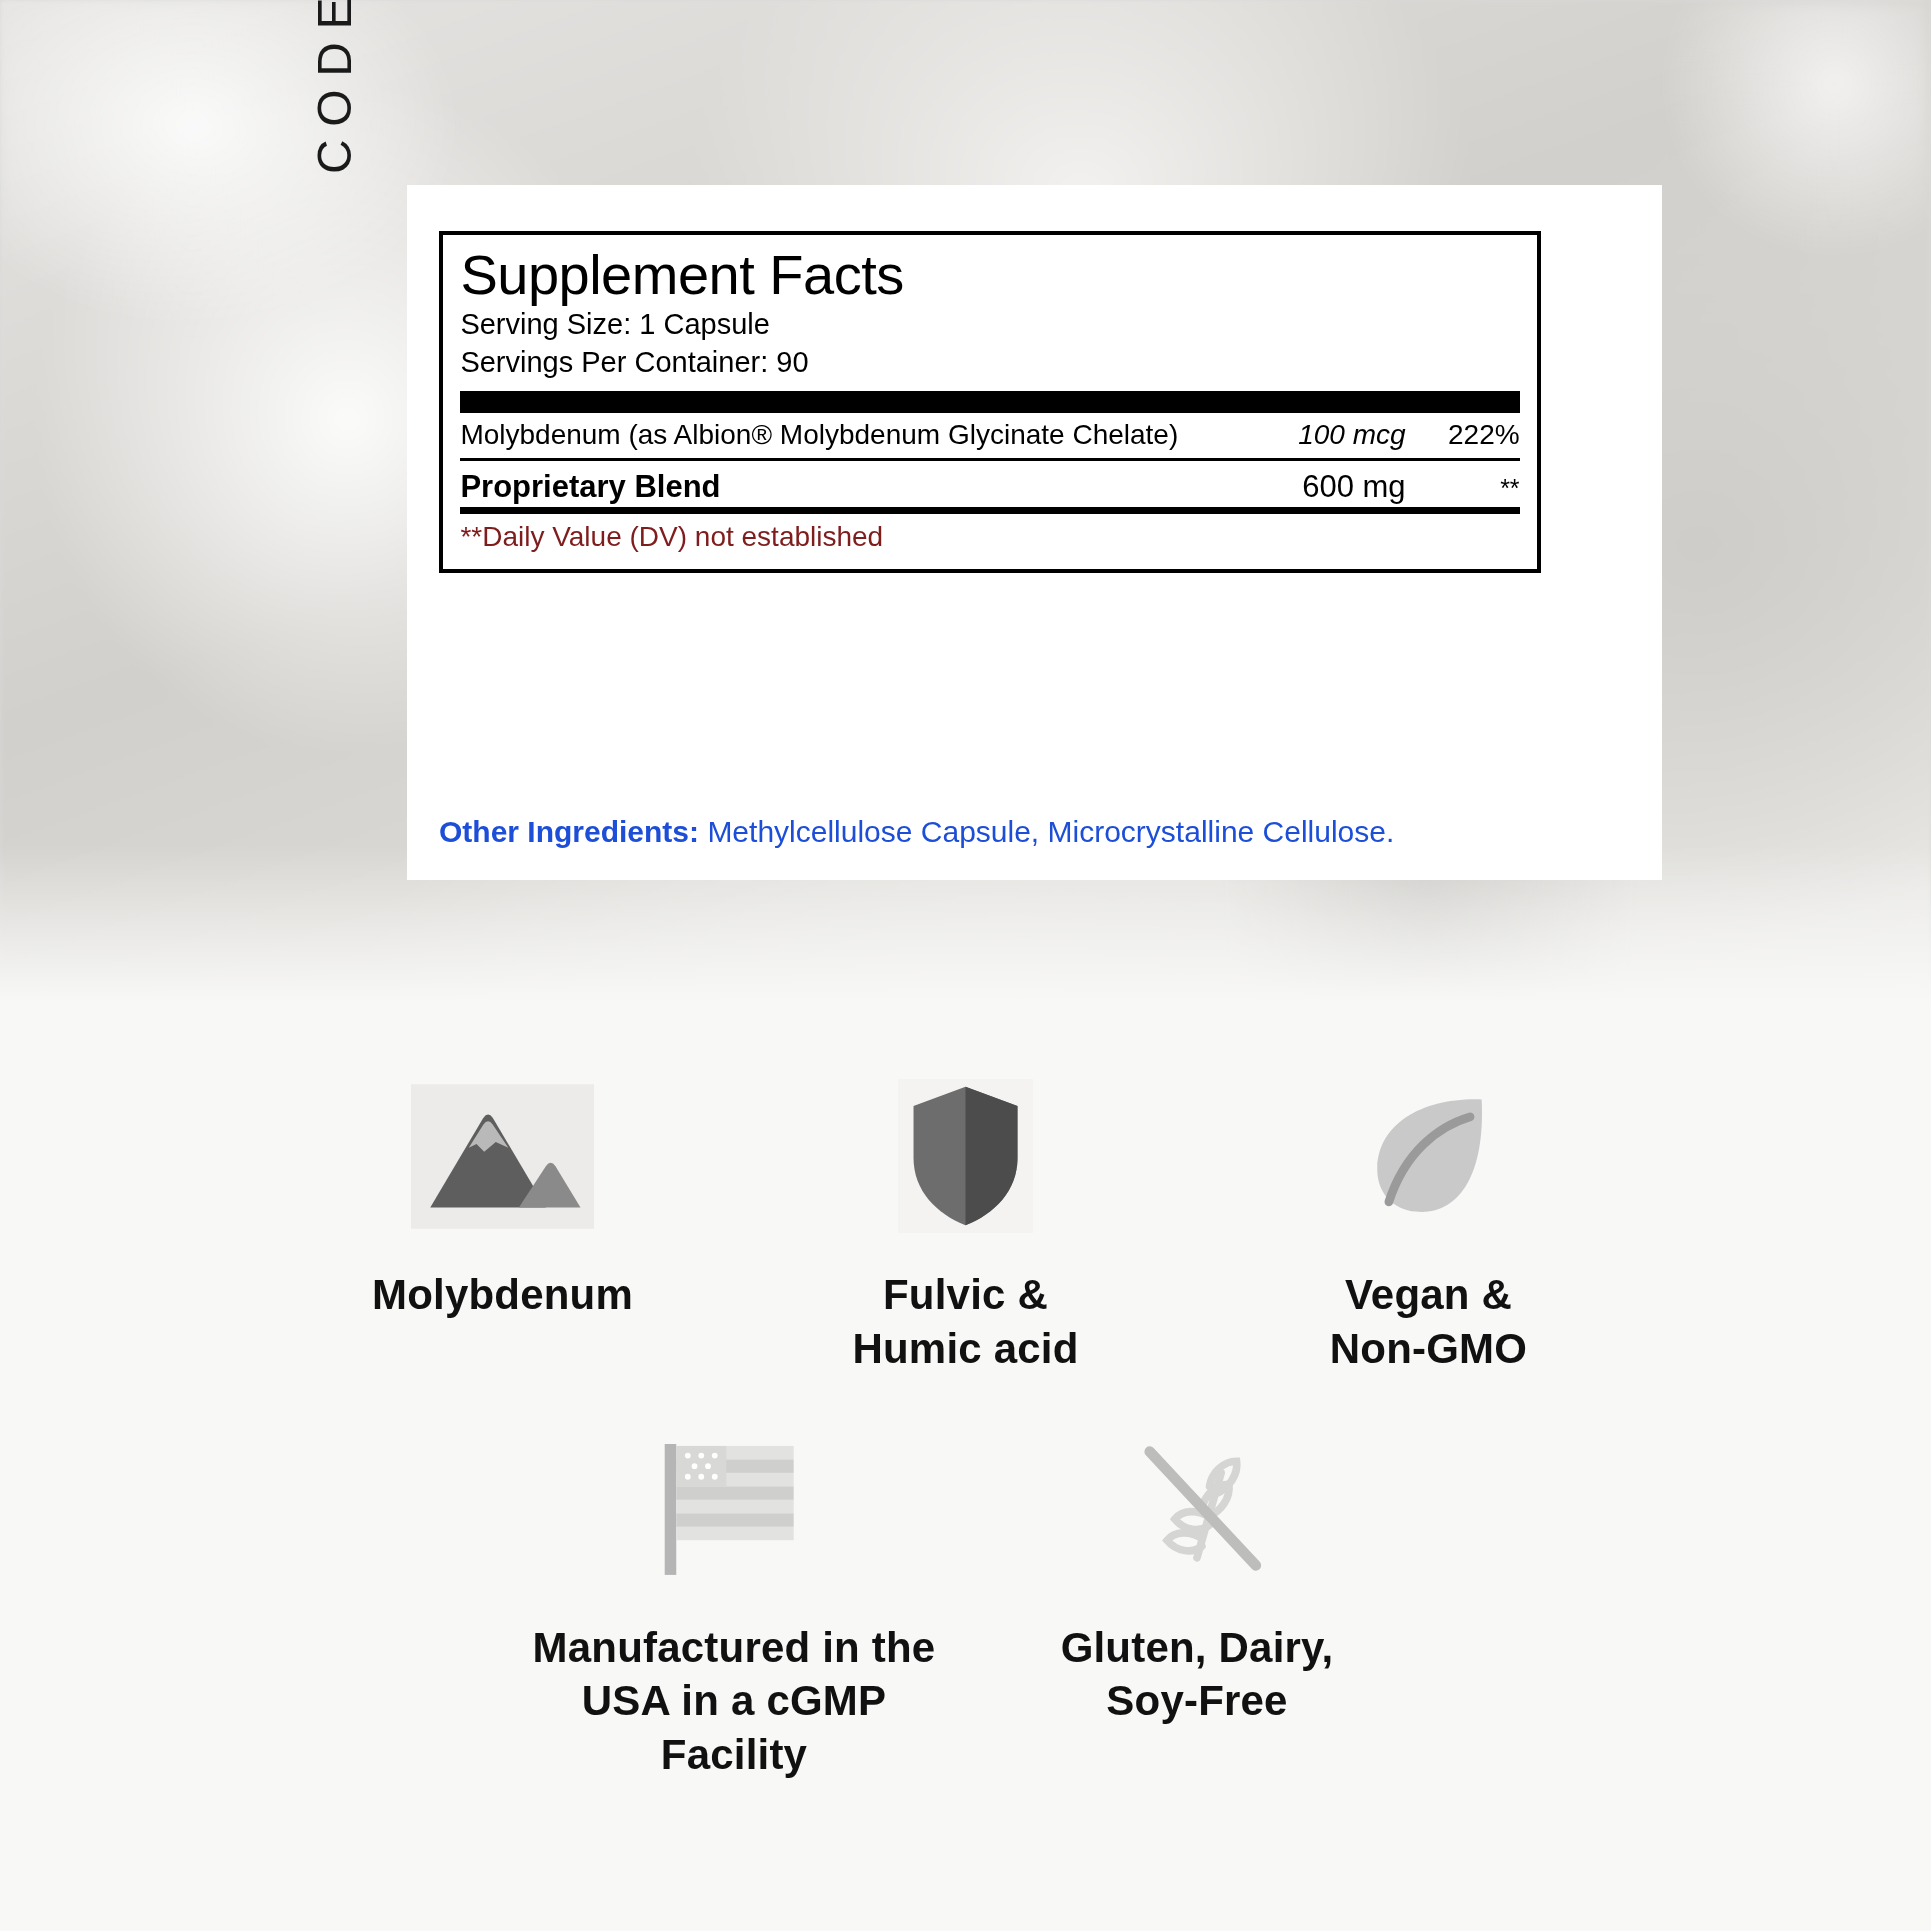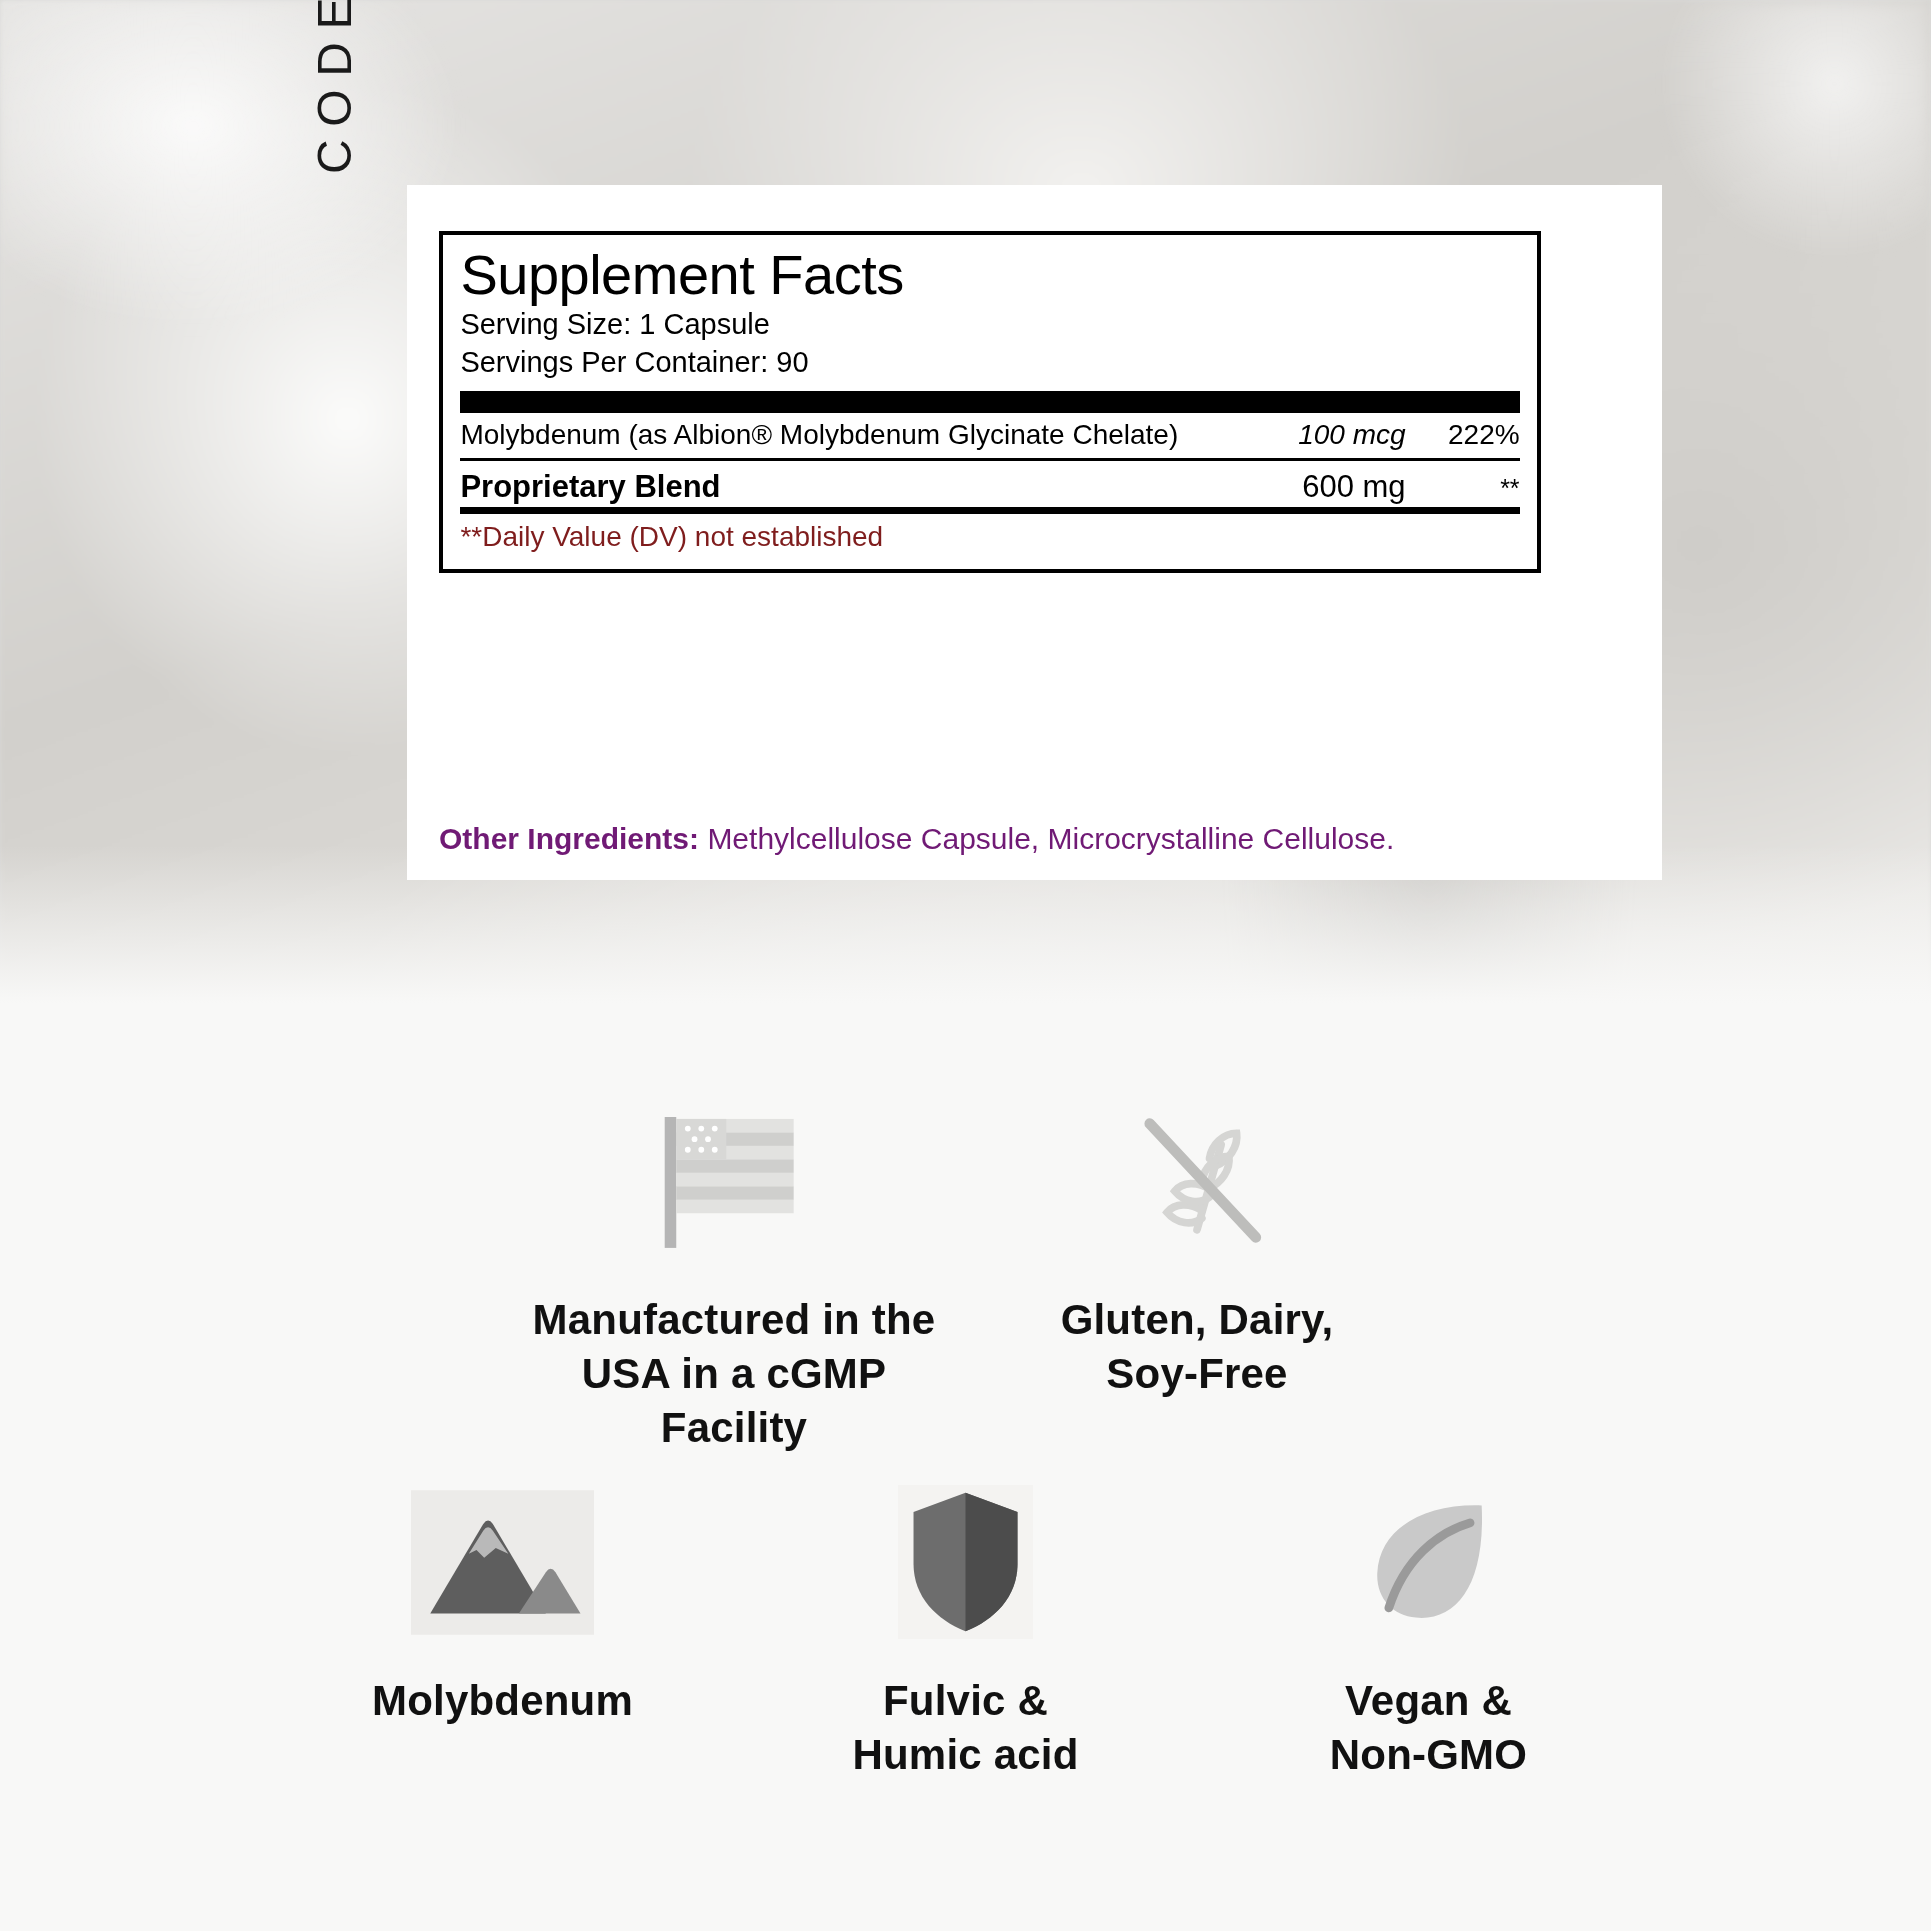--- a/index.html
+++ b/index.html
@@ -139,24 +139,24 @@
     padding: 1.9px 0 11.6px 27px;
   }
   .dv-note {
     font-size: 28px;
     color: #7f1d1d;
     padding: 7.7px 0 1.9px 0;
   }
   .other-ing {
     position: absolute;
     left: 32px;
-    bottom: 21px;
+    bottom: 28px;
     width: 1197px;
     font-size: 30px;
-    color: #701a75;
+    color: #1d4ed8;
     line-height: 1.38;
     font-family: "Liberation Sans", sans-serif;
   }
   .other-ing b { font-weight: 700; }
 
   
   .bottom-panel {
     position: relative;
     width: 1931px;
     height: 883px;
@@ -233,20 +233,59 @@
     </div>
 
     <div class="other-ing">
       <b>Other Ingredients:</b>
       <span>Methylcellulose Capsule, Microcrystalline Cellulose.</span>
     </div>
   </div>
 </div>
 
 <div class="bottom-panel">
+
+  <div class="grid-row row1">
+
+    <div class="cell">
+      <div class="icon-wrap">
+        <svg width="183" height="145" viewBox="0 0 190 150" xmlns="http://www.w3.org/2000/svg">
+          <rect x="0" y="0" width="190" height="150" fill="#ecebe9"></rect>
+          <path d="M20 128 L75 35 Q80 28 85 35 L140 128 Z" fill="#5e5e5e"></path>
+          <path d="M60 66 L75 42 Q80 35 85 42 L101 66 L88 60 L76 70 L68 62 Z" fill="#b9b9b9"></path>
+          <path d="M112 128 L140 85 Q145 78 150 85 L176 128 Z" fill="#8a8a8a"></path>
+        </svg>
+      </div>
+      <div class="cell-label bold">Molybdenum</div>
+    </div>
+
+    <div class="cell">
+      <div class="icon-wrap">
+        <svg width="135" height="154" viewBox="0 0 140 160" xmlns="http://www.w3.org/2000/svg">
+          <rect x="-10" y="-10" width="160" height="180" fill="#f4f3f1"></rect>
+          <path d="M70 8 L124 28 V82 C124 116 100 140 70 152 C40 140 16 116 16 82 V28 Z" fill="#6d6d6d"></path>
+          <path d="M70 8 L124 28 V82 C124 116 100 140 70 152 Z" fill="#4c4c4c"></path>
+        </svg>
+      </div>
+      <div class="cell-label bold">Fulvic &amp;
+Humic acid</div>
+    </div>
+
+    <div class="cell">
+      <div class="icon-wrap">
+        <svg width="145" height="145" viewBox="0 0 150 150" xmlns="http://www.w3.org/2000/svg">
+          <path d="M130 16 C70 14 24 40 22 86 C21 112 38 130 62 132 C104 136 134 98 130 16 Z" fill="#c9c9c9"></path>
+          <path d="M118 34 C84 44 50 72 34 122" stroke="#9a9a9a" stroke-width="9" fill="none" stroke-linecap="round"></path>
+        </svg>
+      </div>
+      <div class="cell-label bold">Vegan &amp;
+Non-GMO</div>
+    </div>
+
+  </div>
 
   <div class="grid-row row2">
 
     <div class="cell">
       <div class="icon-wrap">
         <svg width="154" height="145" viewBox="0 0 160 150" xmlns="http://www.w3.org/2000/svg">
           <rect x="8" y="8" width="12" height="136" fill="#b5b5b5"></rect>
           <g fill="#e2e2e0">
             <rect x="20" y="10" width="122" height="14"></rect>
             <rect x="20" y="38" width="122" height="14"></rect>
@@ -286,53 +325,14 @@
             <path d="M98 86 C86 78 70 78 62 88 C72 100 88 102 98 94"></path>
           </g>
           <line x1="36" y1="18" x2="146" y2="136" stroke="#bdbdbb" stroke-width="11" stroke-linecap="round"></line>
         </svg>
       </div>
       <div class="cell-label bold">Gluten, Dairy,
 Soy-Free</div>
     </div>
 
   </div>
-
-  <div class="grid-row row1">
-
-    <div class="cell">
-      <div class="icon-wrap">
-        <svg width="183" height="145" viewBox="0 0 190 150" xmlns="http://www.w3.org/2000/svg">
-          <rect x="0" y="0" width="190" height="150" fill="#ecebe9"></rect>
-          <path d="M20 128 L75 35 Q80 28 85 35 L140 128 Z" fill="#5e5e5e"></path>
-          <path d="M60 66 L75 42 Q80 35 85 42 L101 66 L88 60 L76 70 L68 62 Z" fill="#b9b9b9"></path>
-          <path d="M112 128 L140 85 Q145 78 150 85 L176 128 Z" fill="#8a8a8a"></path>
-        </svg>
-      </div>
-      <div class="cell-label bold">Molybdenum</div>
-    </div>
-
-    <div class="cell">
-      <div class="icon-wrap">
-        <svg width="135" height="154" viewBox="0 0 140 160" xmlns="http://www.w3.org/2000/svg">
-          <rect x="-10" y="-10" width="160" height="180" fill="#f4f3f1"></rect>
-          <path d="M70 8 L124 28 V82 C124 116 100 140 70 152 C40 140 16 116 16 82 V28 Z" fill="#6d6d6d"></path>
-          <path d="M70 8 L124 28 V82 C124 116 100 140 70 152 Z" fill="#4c4c4c"></path>
-        </svg>
-      </div>
-      <div class="cell-label bold">Fulvic &amp;
-Humic acid</div>
-    </div>
-
-    <div class="cell">
-      <div class="icon-wrap">
-        <svg width="145" height="145" viewBox="0 0 150 150" xmlns="http://www.w3.org/2000/svg">
-          <path d="M130 16 C70 14 24 40 22 86 C21 112 38 130 62 132 C104 136 134 98 130 16 Z" fill="#c9c9c9"></path>
-          <path d="M118 34 C84 44 50 72 34 122" stroke="#9a9a9a" stroke-width="9" fill="none" stroke-linecap="round"></path>
-        </svg>
-      </div>
-      <div class="cell-label bold">Vegan &amp;
-Non-GMO</div>
-    </div>
-
-  </div>
 </div>
 
 
 </body></html>

